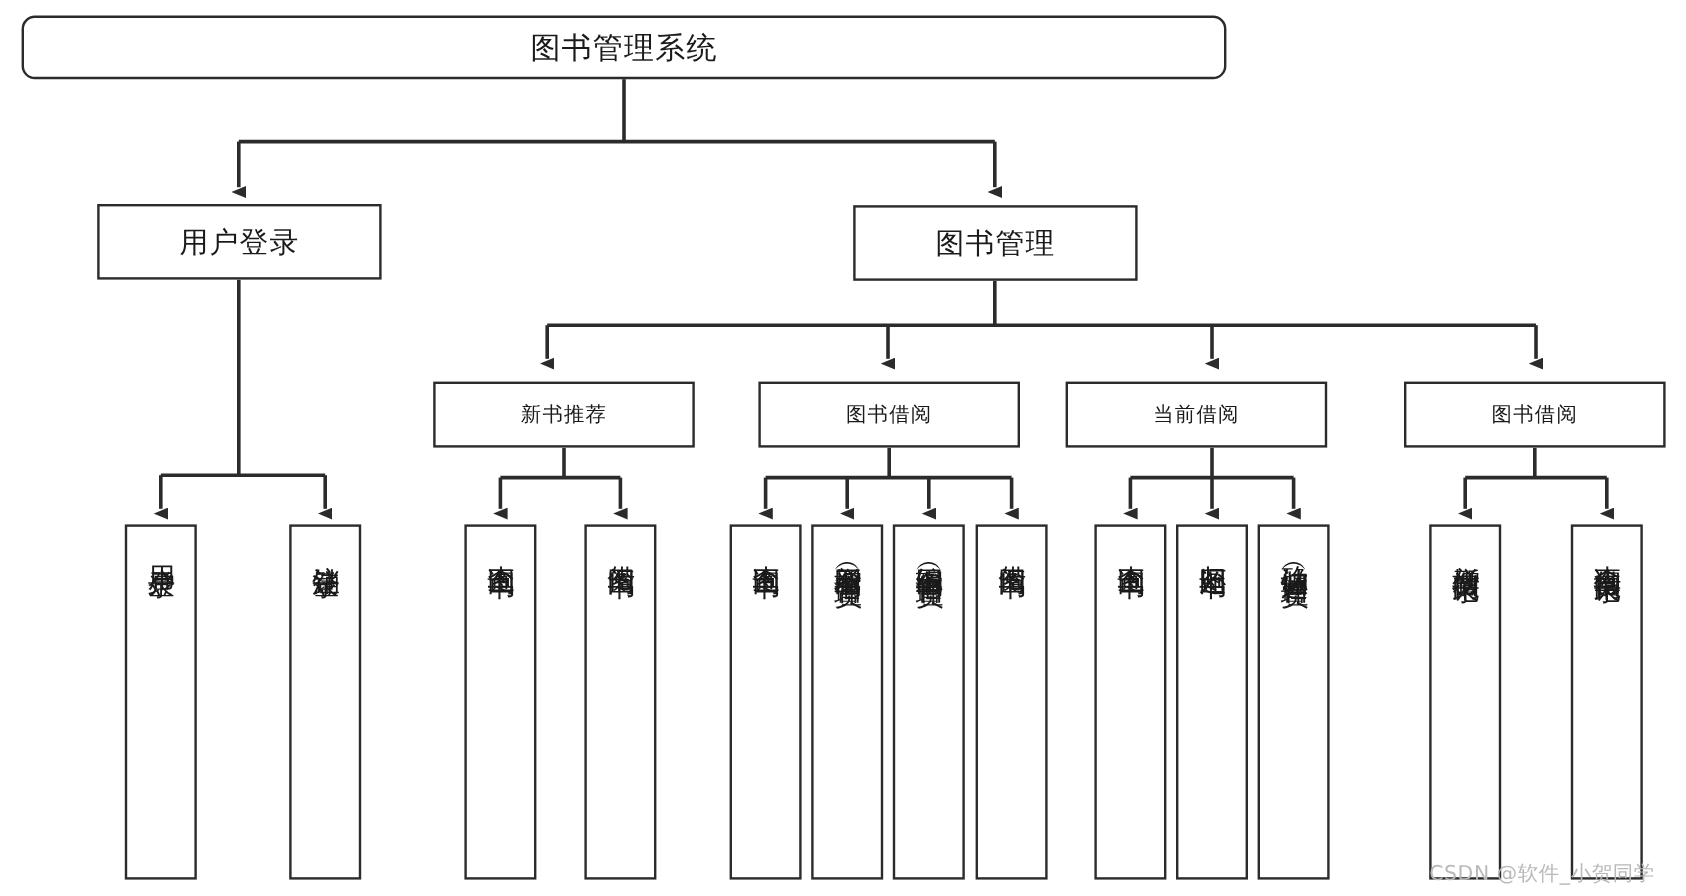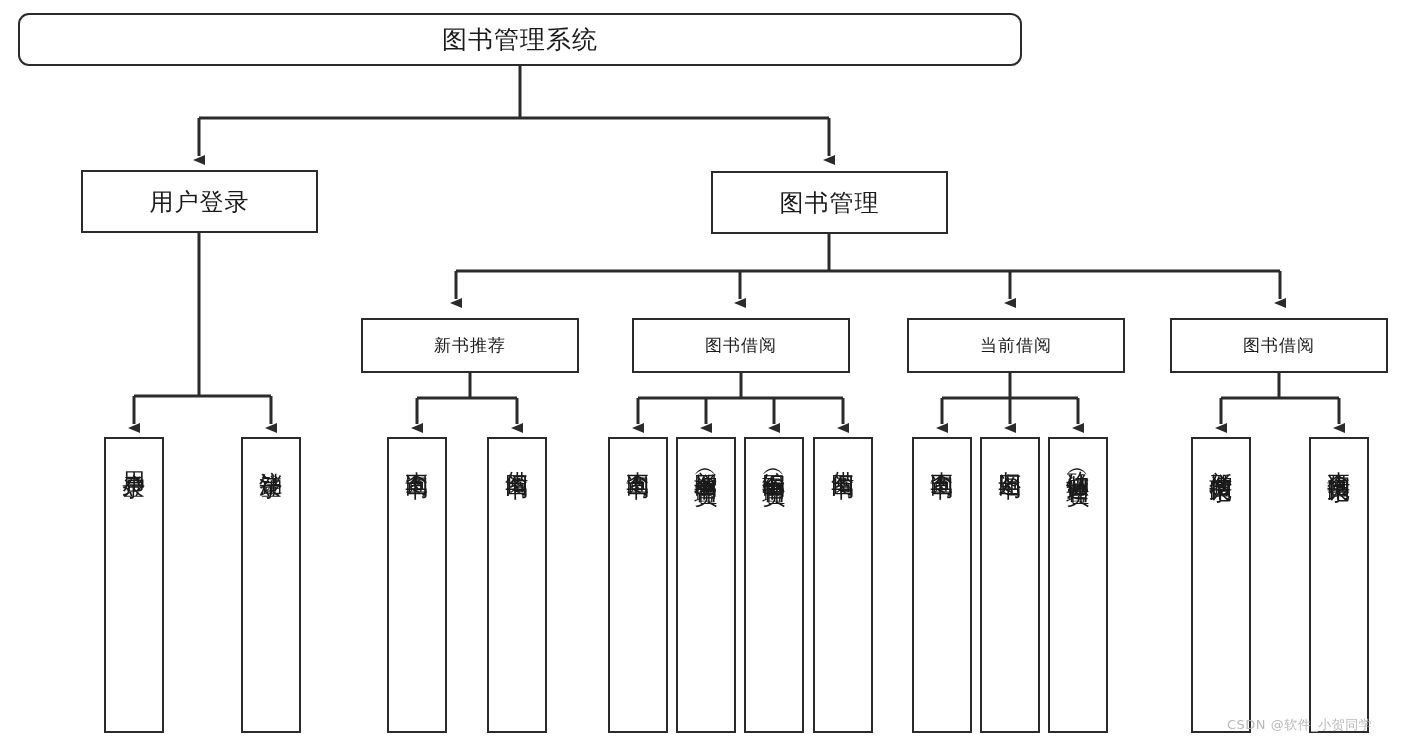--- a/index.html
+++ b/index.html
@@ -55,26 +55,25 @@
     align-items: flex-start;
   }
   .vtext {
     writing-mode: vertical-rl;
     text-orientation: upright;
     white-space: nowrap;
     line-height: 1.06;
   }
   .watermark {
     position: absolute;
-    font-size: 13px;
+    font-size: 17px;
     color: #b9b9b9;
     letter-spacing: 0.5px;
     white-space: nowrap;
     user-select: none;
-    margin-left: 36px;
   }
 </style>
 </head>
 <body>
 
 <div id="canvas">
 
   <svg id="edges" viewBox="0 0 1405 747" width="1405" height="747">
     <defs>
       <marker id="arw" markerWidth="10" markerHeight="12" refX="1" refY="6" orient="auto" markerUnits="userSpaceOnUse">
@@ -138,21 +137,21 @@
   <div class="node node-l2" style="left:711px; top:171px; width:237px; height:63px;">
     <span>图书管理</span>
   </div>
 
   <div class="node node-l3" style="left:361px; top:318px; width:218px; height:55px;">
     <span>新书推荐</span>
   </div>
   <div class="node node-l3" style="left:632px; top:318px; width:218px; height:55px;">
     <span>图书借阅</span>
   </div>
-  <div class="node node-l3" style="left:907px; top:318px; width:218px; height:55px;">
+  <div class="node node-l3" style="left:888px; top:318px; width:218px; height:55px;">
     <span>当前借阅</span>
   </div>
   <div class="node node-l3" style="left:1170px; top:318px; width:218px; height:55px;">
     <span>图书借阅</span>
   </div>
 
   <div class="node node-leaf" style="left:104px; top:437px; width:60px; height:296px;">
     <span class="vtext">用户登录</span>
   </div>
   <div class="node node-leaf" style="left:241px; top:437px; width:60px; height:296px;">

